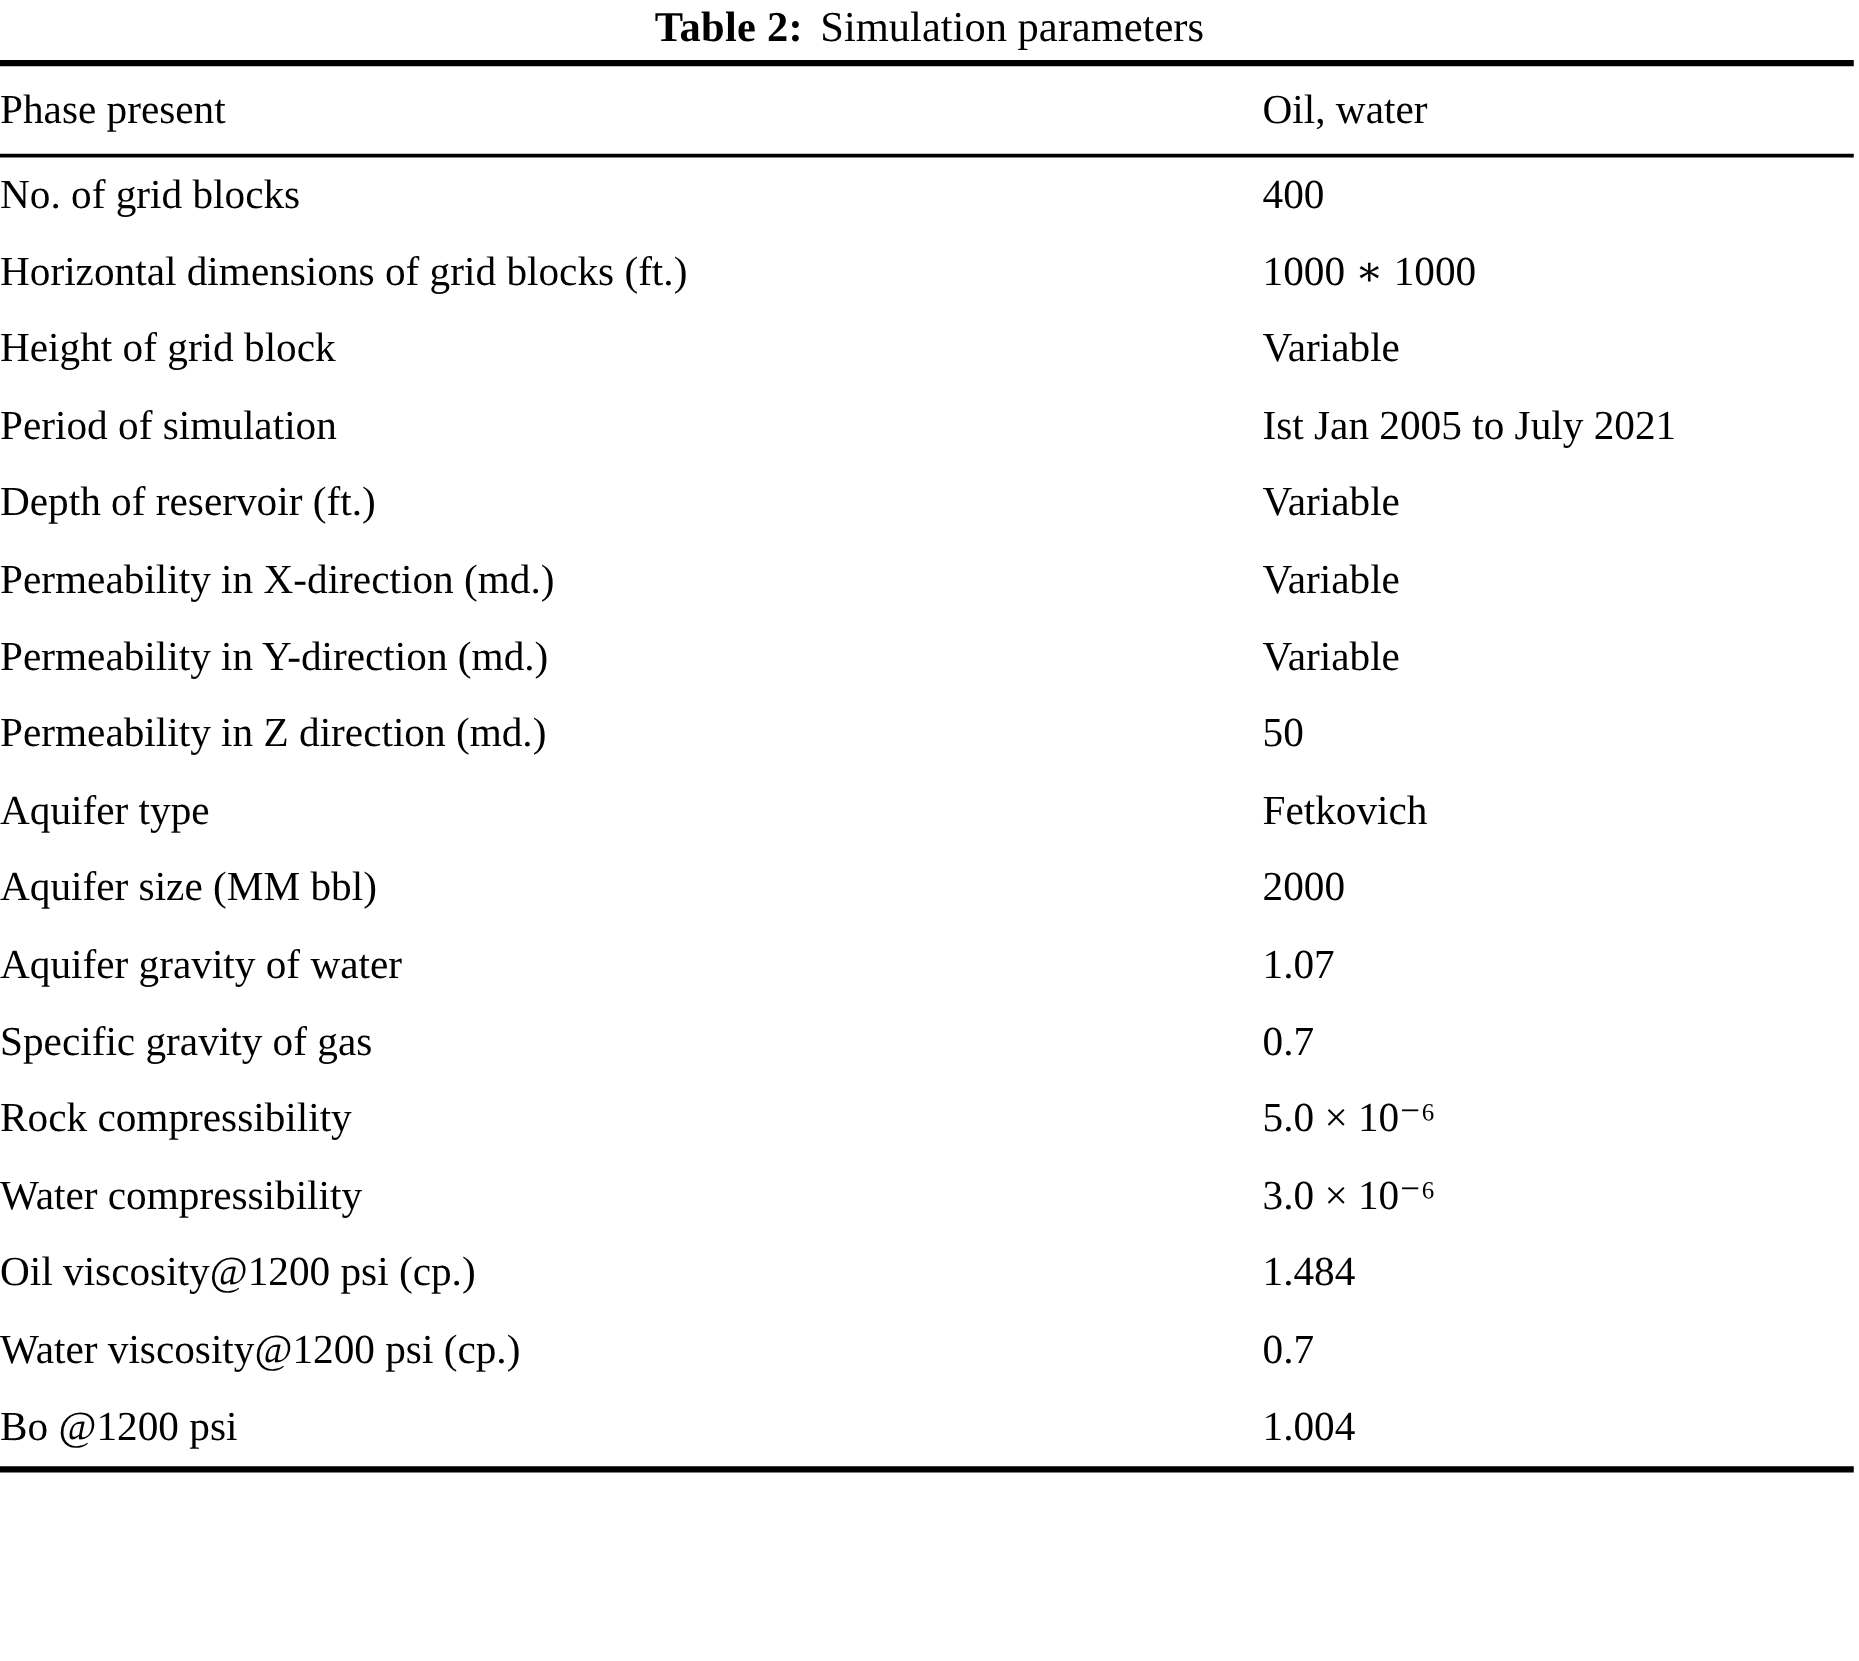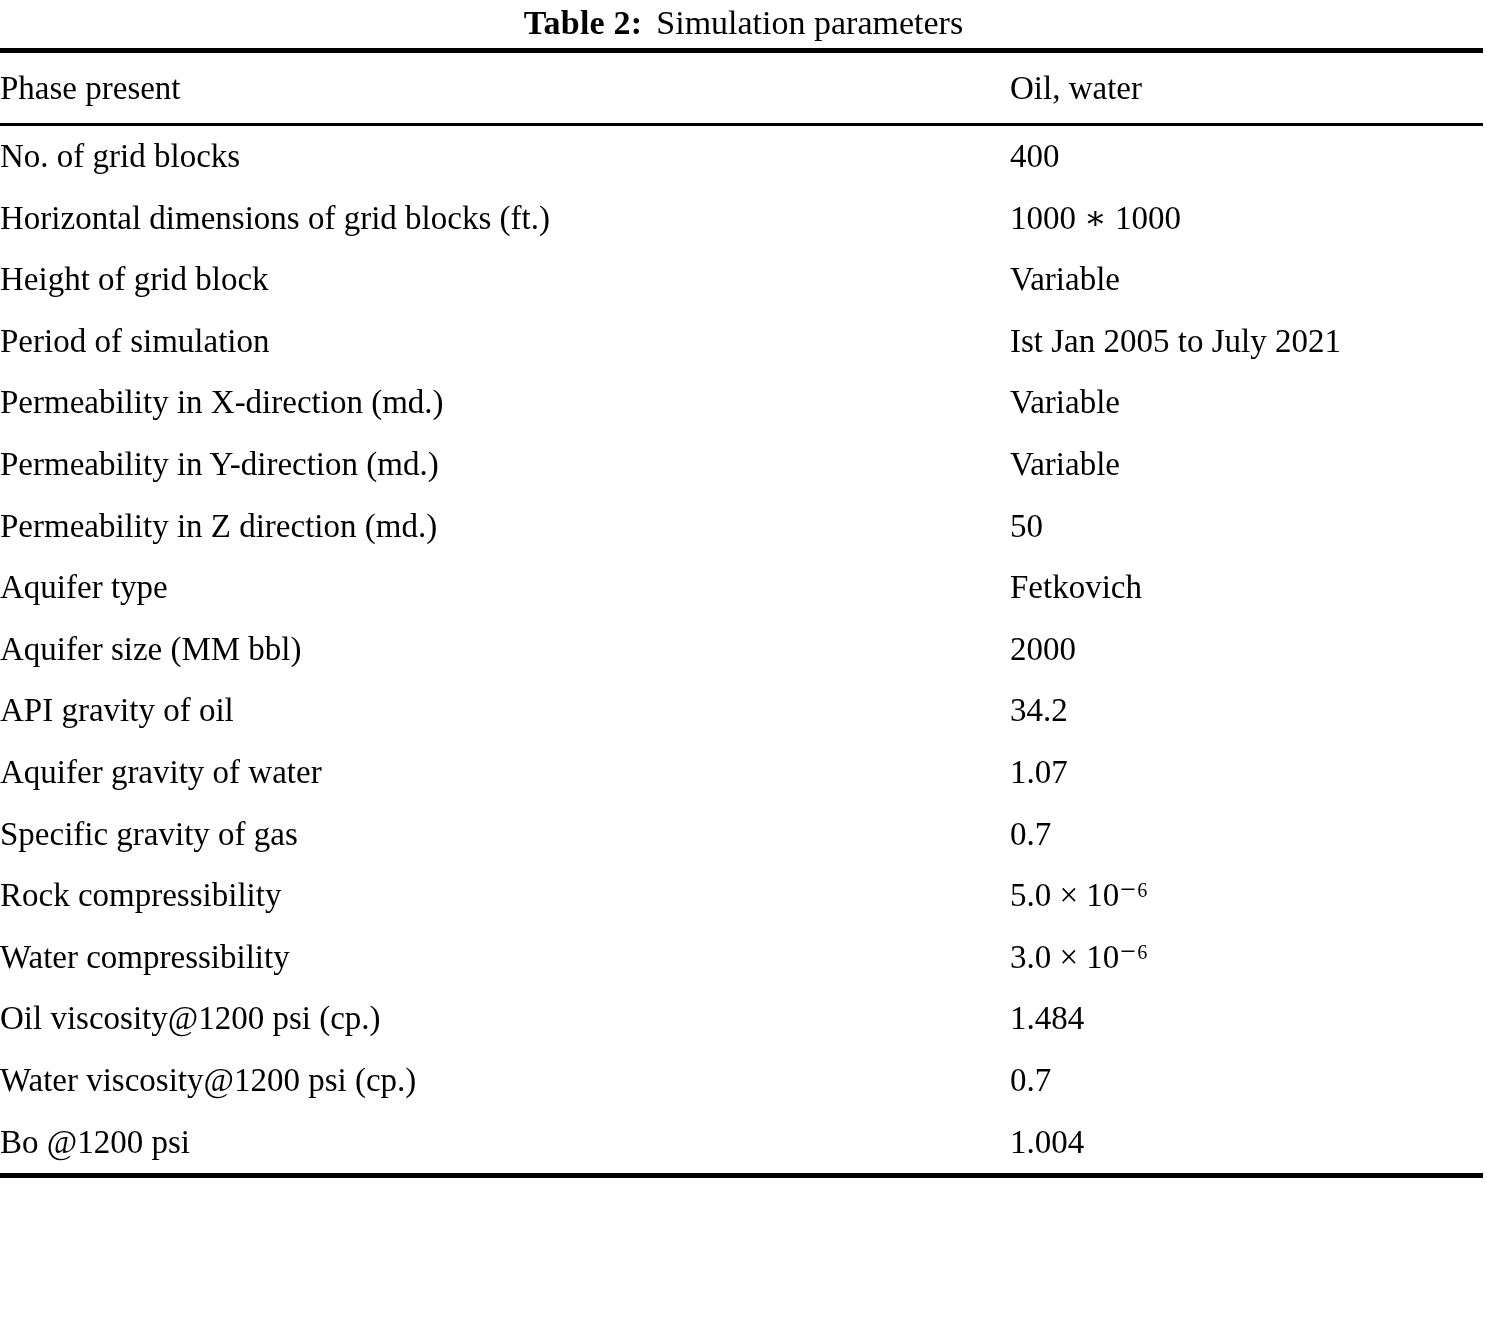--- a/index.html
+++ b/index.html
@@ -137,44 +137,44 @@
         </tr>
         <tr class="body-row">
           <td class="cell-label"><span class="body-wrap">Height of grid block</span></td>
           <td class="cell-value"><span class="body-wrap">Variable</span></td>
         </tr>
         <tr class="body-row">
           <td class="cell-label"><span class="body-wrap">Period of simulation</span></td>
           <td class="cell-value"><span class="body-wrap">Ist Jan 2005 to July 2021</span></td>
         </tr>
         <tr class="body-row">
+          <td class="cell-label"><span class="body-wrap">Depth of reservoir (ft.)</span></td>
+          <td class="cell-value"><span class="body-wrap">Variable</span></td>
+        </tr>
+        <tr class="body-row">
           <td class="cell-label"><span class="body-wrap">Permeability in X-direction (md.)</span></td>
           <td class="cell-value"><span class="body-wrap">Variable</span></td>
         </tr>
         <tr class="body-row">
           <td class="cell-label"><span class="body-wrap">Permeability in Y-direction (md.)</span></td>
           <td class="cell-value"><span class="body-wrap">Variable</span></td>
         </tr>
         <tr class="body-row">
           <td class="cell-label"><span class="body-wrap">Permeability in Z direction (md.)</span></td>
           <td class="cell-value"><span class="body-wrap">50</span></td>
         </tr>
         <tr class="body-row">
           <td class="cell-label"><span class="body-wrap">Aquifer type</span></td>
           <td class="cell-value"><span class="body-wrap">Fetkovich</span></td>
         </tr>
         <tr class="body-row">
           <td class="cell-label"><span class="body-wrap">Aquifer size (MM bbl)</span></td>
           <td class="cell-value"><span class="body-wrap">2000</span></td>
         </tr>
         <tr class="body-row">
-          <td class="cell-label"><span class="body-wrap">API gravity of oil</span></td>
-          <td class="cell-value"><span class="body-wrap">34.2</span></td>
-        </tr>
-        <tr class="body-row">
           <td class="cell-label"><span class="body-wrap">Aquifer gravity of water</span></td>
           <td class="cell-value"><span class="body-wrap">1.07</span></td>
         </tr>
         <tr class="body-row">
           <td class="cell-label"><span class="body-wrap">Specific gravity of gas</span></td>
           <td class="cell-value"><span class="body-wrap">0.7</span></td>
         </tr>
         <tr class="body-row">
           <td class="cell-label"><span class="body-wrap">Rock compressibility</span></td>
           <td class="cell-value"><span class="body-wrap">5.0 × 10⁻⁶</span></td>

